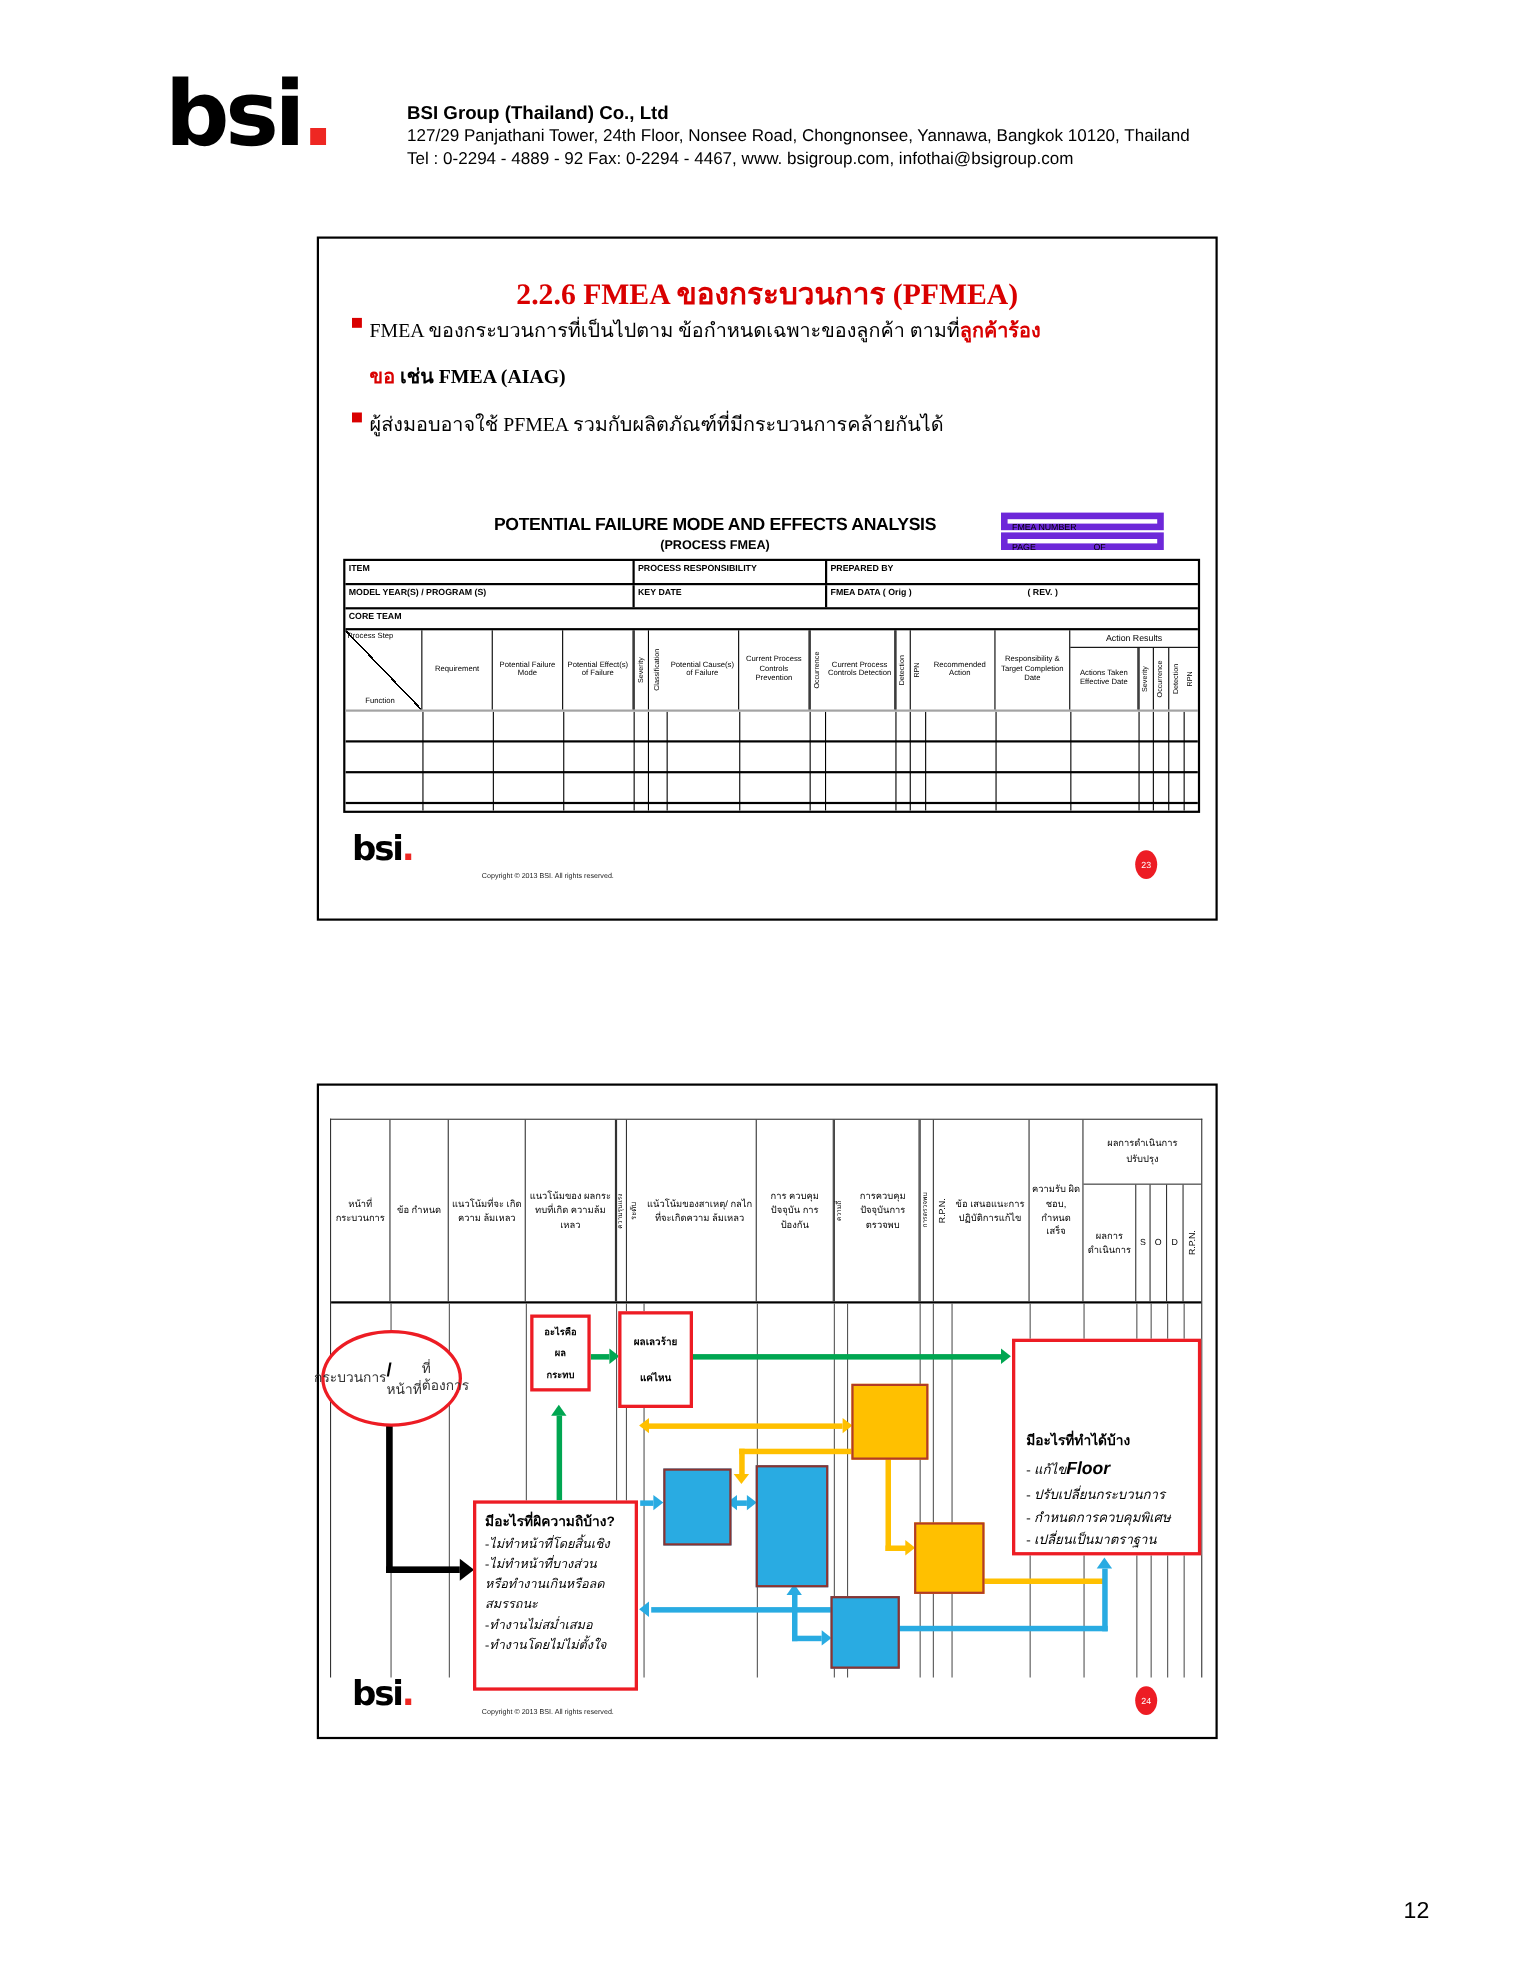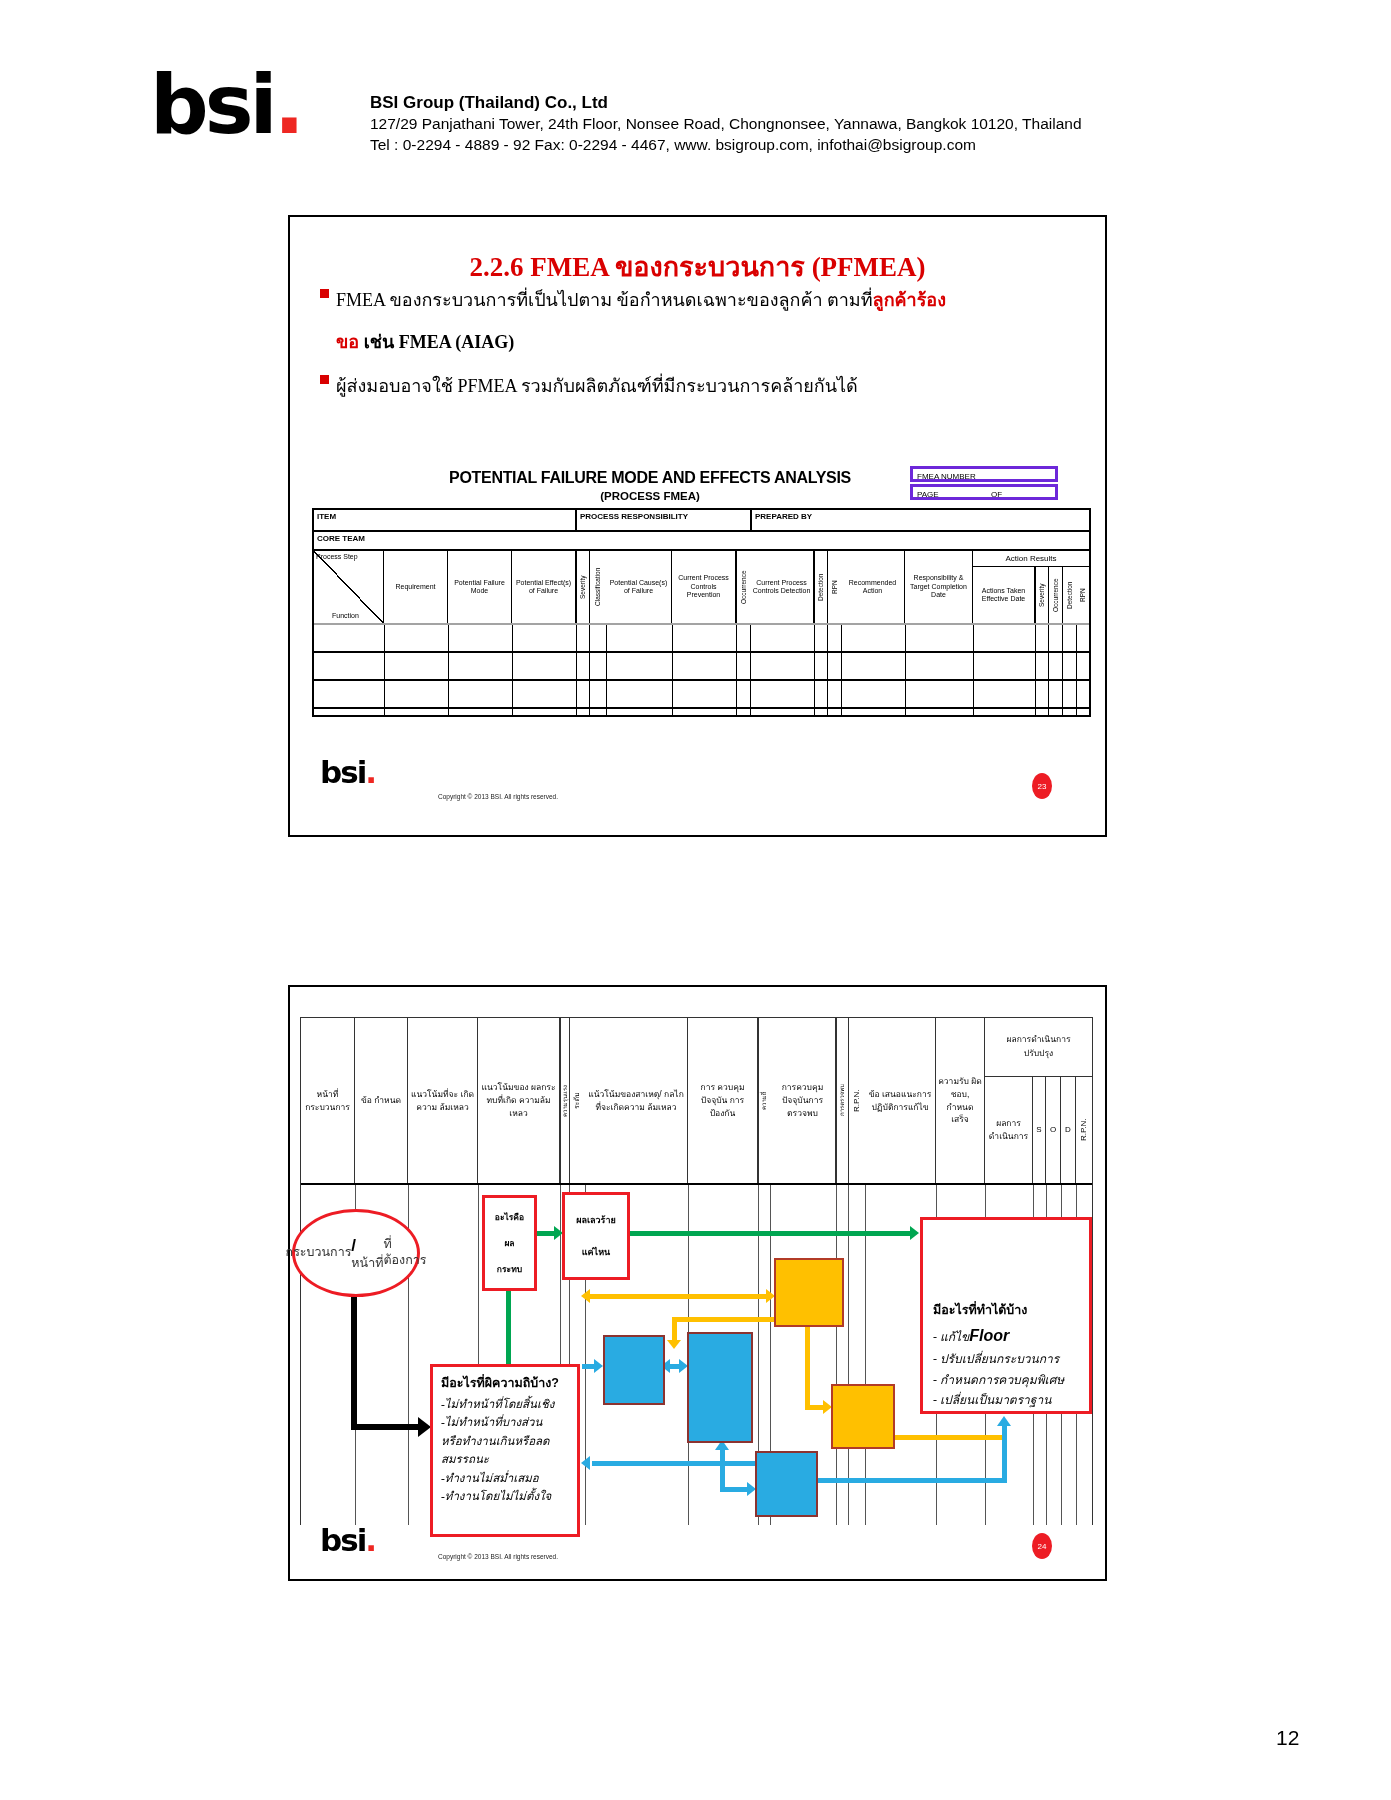--- a/index.html
+++ b/index.html
@@ -21,21 +21,21 @@
   
   .s1-title{position:absolute;top:28px;left:0;width:100%;text-align:center;color:#d90000;font-family:"Liberation Serif",serif;font-weight:bold;font-size:27px}
   .bullet{position:absolute;font-family:"Liberation Serif",serif;font-size:18px;line-height:42px}
   .bsq{position:absolute;width:9px;height:9px;background:#d90000}
   .red{color:#d90000;font-weight:bold}
   .bullet b{font-weight:bold}
 
   
   .f-title{position:absolute;top:252px;left:60px;width:600px;text-align:center;font-weight:bold;font-size:16px;letter-spacing:-0.3px}
   .f-sub{position:absolute;top:273px;left:60px;width:600px;text-align:center;font-weight:bold;font-size:11.5px}
-  .f-box{position:absolute;border:3px solid #6d28d9;font-size:8px;padding:3px 10px 0 4px;height:16px;width:148px;box-sizing:border-box}
+  .f-box{position:absolute;border:6px solid #6d28d9;font-size:8px;padding:3px 10px 0 4px;height:16px;width:148px;box-sizing:border-box}
   .f-box .of{position:absolute;left:78px;top:3px}
 
   .s1t{position:absolute;left:22px;top:291px;width:775px;border:2px solid #000;box-sizing:content-box}
   .s1row{display:flex;border-bottom:2px solid #000}
   .s1row .ic{border-right:2px solid #000;font-size:8px;font-weight:bold;padding:2px 0 0 3px;height:20px;box-sizing:border-box;position:relative}
   .s1row .ic.nb{border-right:0}
   .core{height:15px;font-size:8px;font-weight:bold;padding:2px 0 0 3px}
   .s1h{display:flex;height:72px;border-bottom:2px solid #a3a3a3}
   .hc{border-right:1px solid #000;display:flex;align-items:center;justify-content:center;text-align:center;font-size:7px;line-height:1.2;box-sizing:border-box;padding:0 1px}
   .hc.v{writing-mode:vertical-rl;transform:rotate(180deg);font-size:6.5px;display:flex;align-items:center;justify-content:center;padding:1px 0}
@@ -117,20 +117,28 @@
     <div class="f-title">POTENTIAL FAILURE MODE AND EFFECTS ANALYSIS</div>
     <div class="f-sub">(PROCESS FMEA)</div>
     <div class="f-box" style="left:620px;top:249px"><span>FMEA NUMBER</span></div>
     <div class="f-box" style="left:620px;top:267px"><span>PAGE</span><span class="of">OF</span></div>
 
     <div class="s1t">
       <div class="s1row">
         <div class="ic" style="width:263px">ITEM</div>
         <div class="ic" style="width:175px">PROCESS RESPONSIBILITY</div>
         <div class="ic nb" style="width:337px">PREPARED BY</div>
+      </div>
+      <div class="s1row">
+        <div class="ic" style="width:263px">MODEL YEAR(S) / PROGRAM (S)</div>
+        <div class="ic" style="width:175px">KEY DATE</div>
+        <div class="ic nb" style="width:337px">
+          <span>FMEA DATA ( Orig )</span>
+          <span style="position:absolute;left:182px;top:2px">( REV. )</span>
+        </div>
       </div>
       <div class="core" style="border-bottom:2px solid #000">CORE TEAM</div>
       <div class="s1h">
         <div class="hc diag" style="width:70px">
           <span class="dt">Process Step</span>
           <span class="df">Function</span>
         </div>
         <div class="hc" style="width:64px">Requirement</div>
         <div class="hc" style="width:64px">Potential Failure Mode</div>
         <div class="hc" style="width:64px">Potential Effect(s) of Failure</div>
@@ -280,21 +288,21 @@
       <div class="blue" style="left:313px;top:348px;width:58px;height:66px"></div>
       <div class="blue" style="left:397px;top:345px;width:62px;height:107px"></div>
       <div class="blue" style="left:465px;top:464px;width:59px;height:62px"></div>
 
       <div class="ell">
         <span>กระบวนการ</span>
         <span><b class="slash">/</b> <span>หน้าที่</span></span>
         <span>ที่ต้องการ</span>
       </div>
 
-      <div class="fbox small" style="left:192px;top:208px;width:55px;height:96px">
+      <div class="fbox small" style="left:192px;top:208px;width:55px;height:70px">
         <span>อะไรคือ</span>
         <span>ผล</span>
         <span>กระทบ</span>
       </div>
 
       <div class="fbox small" style="left:272px;top:205px;width:68px;height:88px;font-size:9px">
         <span>ผลเลวร้าย</span>
         <span>แค่ไหน</span>
       </div>
 

